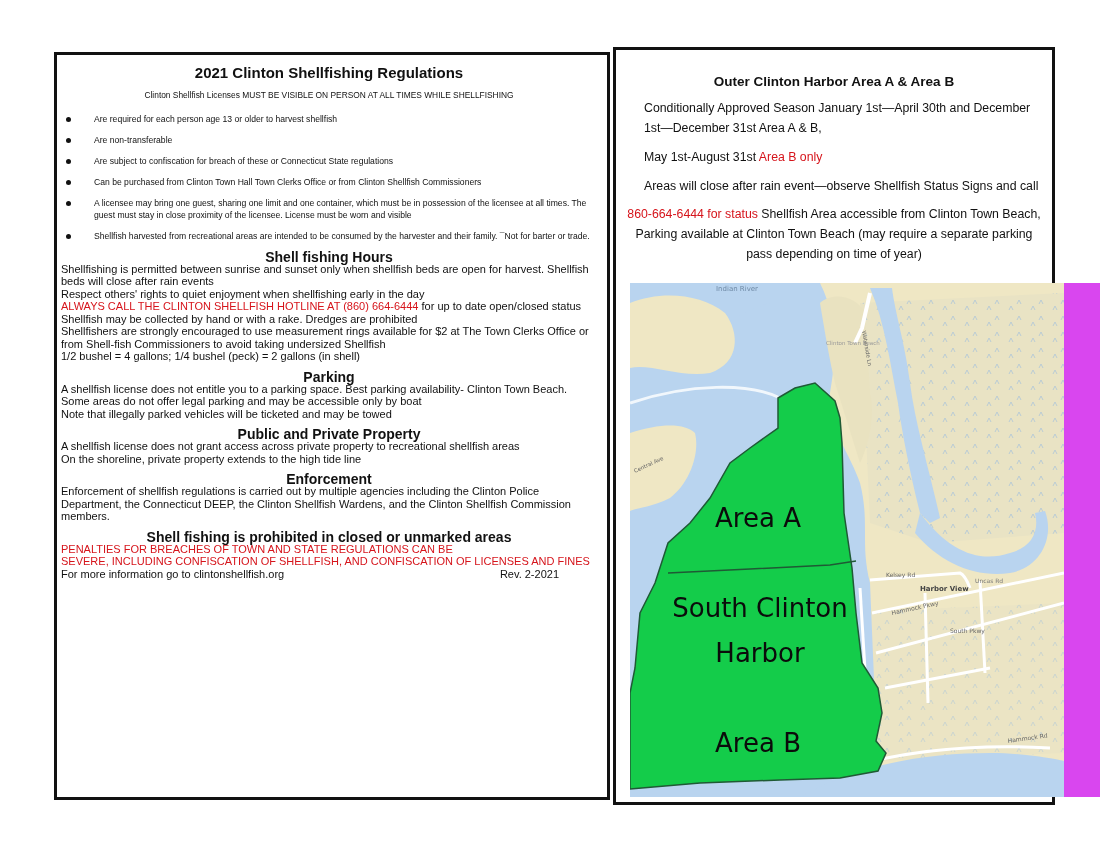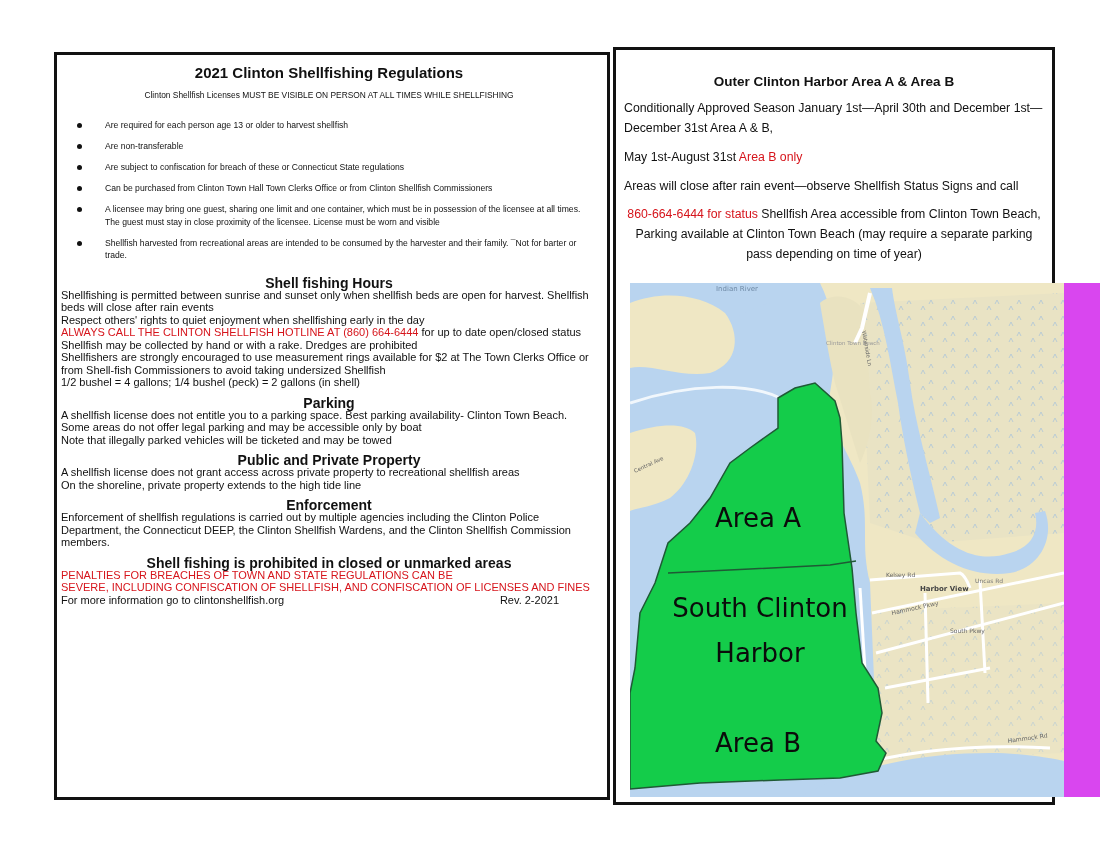--- a/index.html
+++ b/index.html
@@ -11,40 +11,40 @@
   .panel-left {
     position: absolute; left: 54px; top: 52px; width: 550px; height: 742px;
     border: 3px solid #111; border-right-width: 3px; border-bottom-width: 3px;
     box-sizing: content-box;
   }
   .panel-left .inner { position: absolute; left: 4px; top: 0; right: 10px; }
   .lp-title {
     text-align: center; font-weight: bold; font-size: 15px; margin-top: 9px; height: 22px;
   }
   .lp-subtitle { text-align: center; font-size: 8.4px; margin-top: 4px; height: 14px; }
-  .bullets { list-style: none; margin: 15px; padding: 0; }
+  .bullets { list-style: none; margin: 4px; padding: 0; }
   .bullets li {
     position: relative; padding-left: 29px; font-size: 8.6px; line-height: 12.5px;
     margin-top: 8.5px;
   }
   .bullets li .dot {
     position: absolute; left: 1px; top: 4px; width: 5px; height: 5px; border-radius: 50%;
     background: #111;
   }
   .sec-head { text-align: center; font-weight: bold; font-size: 14px; margin-top: 8px; line-height: 12px; }
   .para { font-size: 11px; line-height: 12.5px; margin-top: 0; }
   .red { color: #d6141b; }
   .footer-row { display: flex; justify-content: space-between; padding-right: 38px; }
 
   .panel-right {
     position: absolute; left: 613px; top: 47px; width: 436px; height: 752px;
     border: 3px solid #111; box-sizing: content-box;
   }
   .rp-title { text-align: center; font-weight: bold; font-size: 13.5px; margin-top: 24px; }
-  .rp-para { font-size: 12.3px; line-height: 20px; padding: 0 8px 0 8px; margin-top: 9px; }
+  .rp-para { font-size: 12.3px; line-height: 20px; padding: 0 8px 0 8px; margin-top: 9px; margin-left: 20px; }
   .rp-center { text-align: center; padding: 0 10px; margin-top: 8px; font-size: 12.3px; line-height: 20px; }
 
   .map {
     position: absolute; left: 14px; top: 233px; width: 510px; height: 514px;
     overflow: hidden; background: #d946ef;
   }
   .map svg { display: block; }
   .area-label {
     position: absolute; font-size: 26px; color: #0b0b0b; text-align: center;
     font-family: "DejaVu Sans", sans-serif;

